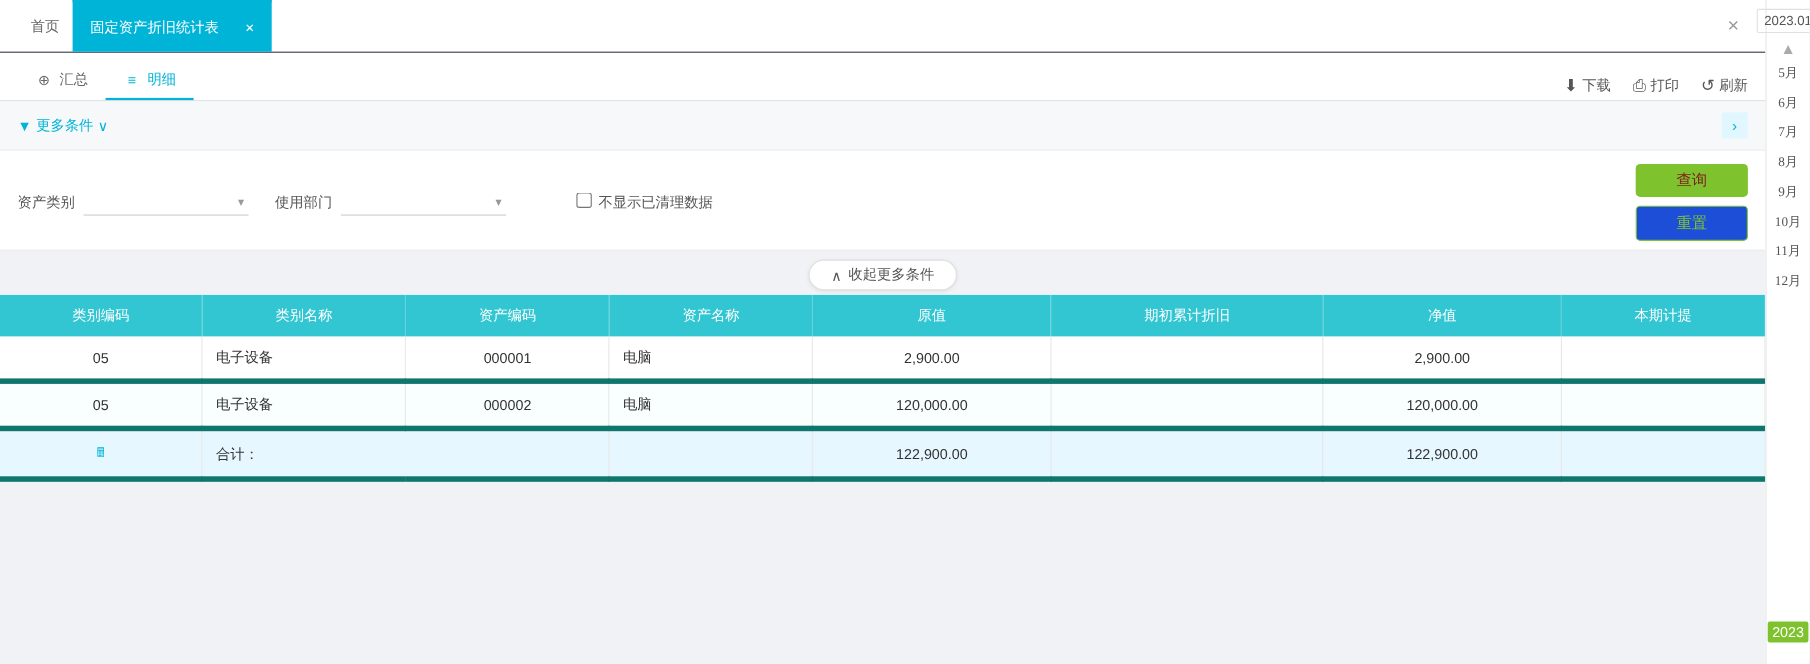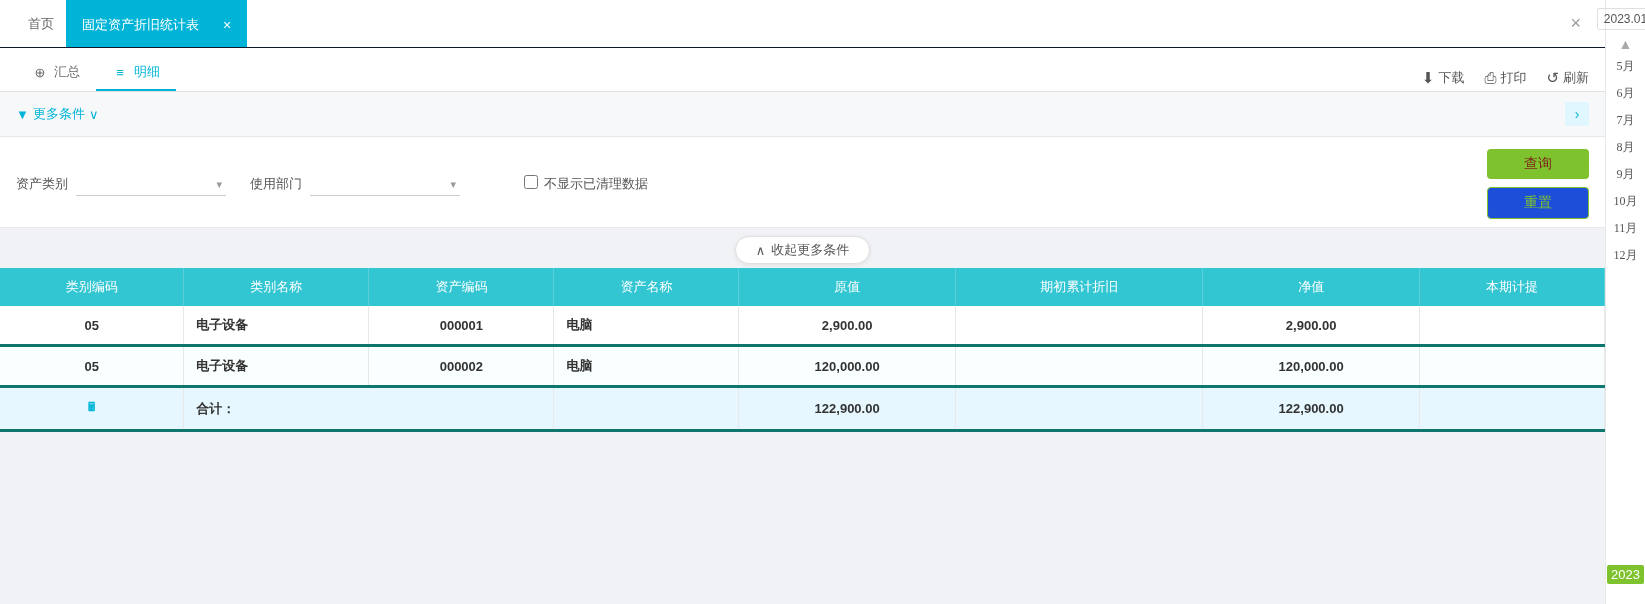--- a/index.html
+++ b/index.html
@@ -44,21 +44,21 @@
 
     
     .collapse-bar { display: flex; justify-content: center; padding: 8px 0 4px; }
     .collapse-btn { display: flex; align-items: center; gap: 6px; color: #555; background: #fff; border: 1px solid #e0e0e0; border-radius: 16px; padding: 4px 20px; font-size: 13px; cursor: pointer; box-shadow: 0 1px 4px rgba(0,0,0,0.08); }
 
     
     .table-wrap { flex: 1; overflow: auto; }
     table { width: 100%; border-collapse: collapse; font-size: 13px; }
     thead tr { background: #32c5d2; color: #fff; }
     thead th { padding: 10px 12px; text-align: center; font-weight: normal; border-right: 1px solid rgba(255,255,255,0.2); white-space: nowrap; }
-    tbody tr { background: #fff; border-bottom: 3px solid #0f766e; font-weight: bold; }
+    tbody tr { background: #fff; border-bottom: 5px solid #0f766e; }
     tbody tr:nth-child(even) { background: #f9feff; }
     tbody tr.total-row { background: #e6f7ff; }
     tbody td { padding: 10px 12px; text-align: center; border-right: 1px solid #e8e8e8; white-space: nowrap; }
     tbody td.num { }
     tbody td.left { text-align: left; }
 
     
     .right-sidebar { width: 40px; background: #fff; border-left: 1px solid #e8e8e8; display: flex; flex-direction: column; align-items: center; padding-top: 8px; gap: 2px; }
     .sidebar-month { font-size: 12px; color: #555; padding: 4px 2px; cursor: pointer; writing-mode: horizontal-tb; font-family: Liberation Serif, serif; }
     .sidebar-year-badge { background: #7ec32e; color: #fff; font-size: 13px; padding: 2px 4px; border-radius: 2px; margin-top: auto; margin-bottom: 20px; }

